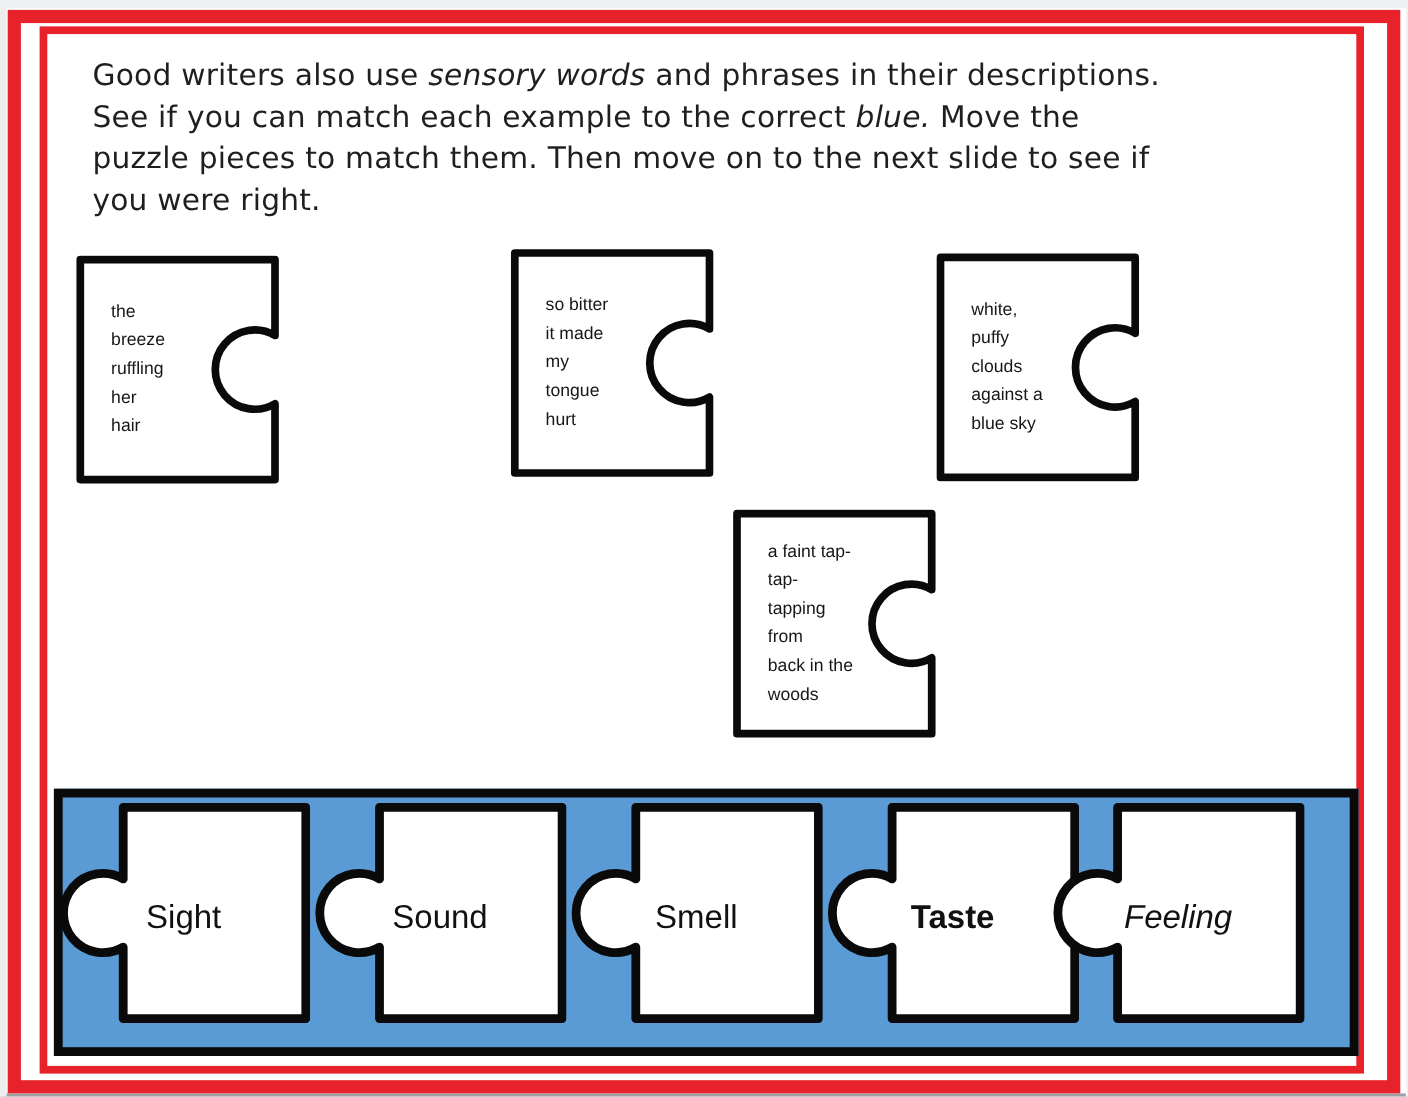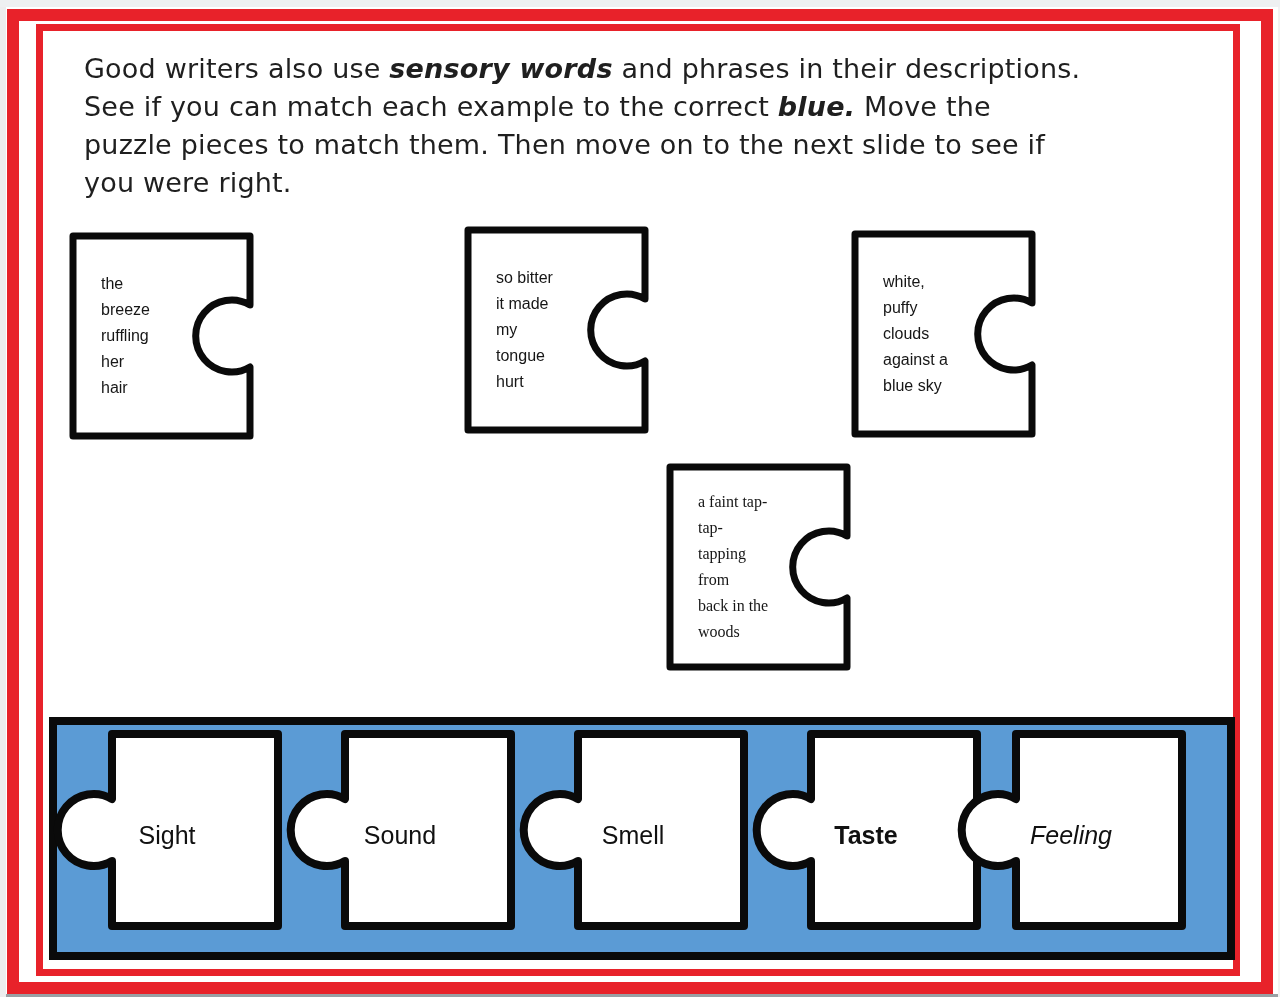--- a/index.html
+++ b/index.html
@@ -33,21 +33,21 @@
     left: 84px; top: 50px;
     width: 1140px;
     margin: 0;
     font-family: "DejaVu Sans", sans-serif;
     font-size: 27px;
     line-height: 38px;
     letter-spacing: 0.2px;
     color: #1f1f1f;
     white-space: pre-line;
   }
-  .instructions .emph { font-weight: bold; font-style: italic; }
+  .instructions .emph { font-weight: normal; font-style: italic; }
   
   .phrase-piece {
     position: absolute;
     width: 185px; height: 208px;
     cursor: move;
   }
   .phrase-piece svg { position: absolute; inset: 0; width: 100%; height: 100%; }
   .phrase-text {
     position: absolute;
     left: 32px; top: 10px; bottom: 10px;
@@ -58,21 +58,21 @@
     font-size: 16px;
     line-height: 26px;
     color: #161616;
     white-space: pre;
     pointer-events: none;
   }
   .pp1 { left: 69px;  top: 232px; }
   .pp2 { left: 464px; top: 226px; }
   .pp3 { left: 851px; top: 230px; }
   .pp4 { left: 274px; top: 465px; }
-  .pp5 { left: 666px; top: 463px; font-family: Liberation Serif, serif; }
+  .pp5 { left: 666px; top: 463px; }
   
   .tray {
     position: absolute;
     left: 49px; top: 717px;
     width: 1186px; height: 243px;
     box-sizing: border-box;
     background: var(--tray-blue, #5b9bd5);
     border: 8px solid var(--outline-black, #0a0a0a);
   }
   
@@ -82,21 +82,21 @@
     top: 730px;
     cursor: move;
   }
   .sense-piece svg { position: absolute; inset: 0; width: 100%; height: 100%; }
   .sense-label {
     position: absolute;
     inset: 10px 0 0 0;
     display: flex;
     align-items: center;
     justify-content: center;
-    font-size: 25px;
+    font-size: 30px;
     color: #111111;
     pointer-events: none;
   }
   .sp1 { left: 52px; }
   .sp2 { left: 285px; }
   .sp3 { left: 518px; }
   .sp4 { left: 751px; font-weight: bold; }
   .sp5 { left: 956px; font-style: italic; }
   .piece-path {
     fill: #ffffff;

